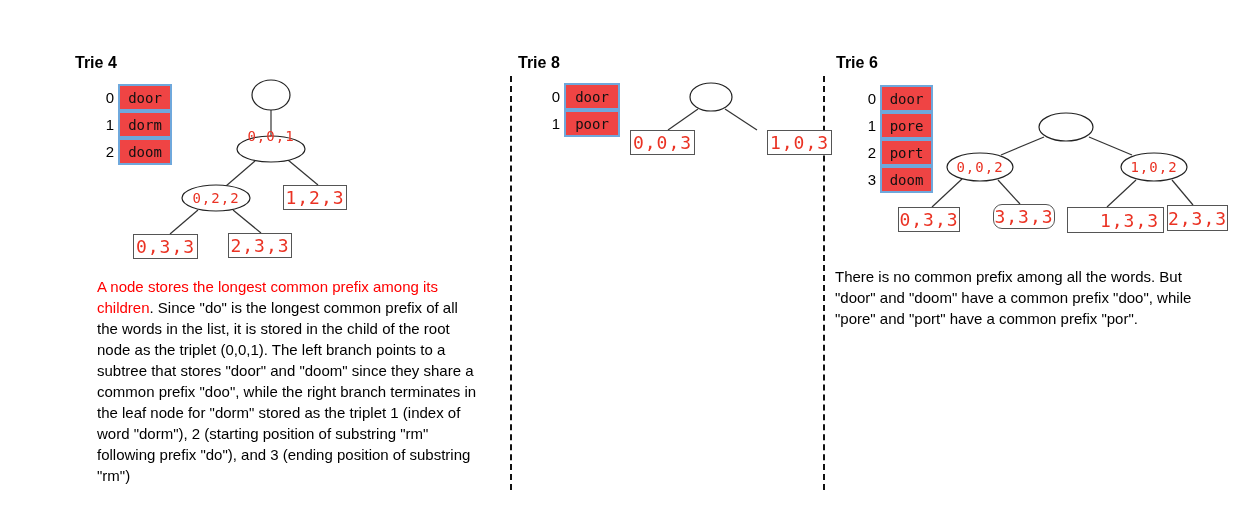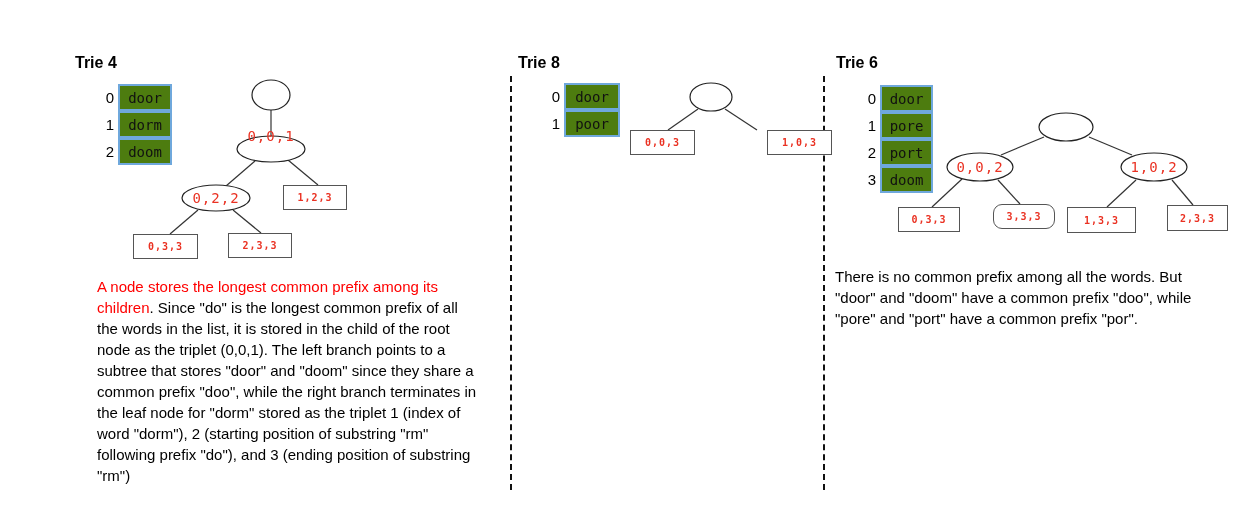--- a/index.html
+++ b/index.html
@@ -7,31 +7,31 @@
     position:relative;width:1260px;height:515px;background:#ffffff;
     font-family:"Liberation Sans",sans-serif;color:#000;overflow:hidden;
   }
   .title{position:absolute;font-size:16px;font-weight:bold;color:#000;margin-top:12px;}
   .divider{position:absolute;top:76px;height:414px;width:0;border-left:2px dashed #111;}
   svg.edges{position:absolute;left:0;top:0;z-index:1;}
   .wrow{position:absolute;display:flex;align-items:center;height:27px;z-index:2;}
   .widx{display:inline-block;width:18px;text-align:right;font-size:15px;color:#000;}
   .wbox{
     margin-left:4px;height:23px;border:2px solid var(--list-blue,#6fa8dc);
-    background:#4d7c0f;display:flex;align-items:center;justify-content:center;
+    background:#ef4444;display:flex;align-items:center;justify-content:center;
     font-family:"DejaVu Sans Mono",monospace;font-size:14px;color:#111;
   }
   .wbox.w4{width:50px;}
   .wbox.w5{width:52px;}
   .wbox.w6{width:49px;}
   .rnode{
     position:absolute;background:#fff;border:1px solid #555;z-index:2;
     display:flex;align-items:center;justify-content:center;
-    font-family:"DejaVu Sans Mono",monospace;font-size:10px;
-    color:var(--triplet-red,#ea3223);letter-spacing:1px;font-weight:bold;
+    font-family:"DejaVu Sans Mono",monospace;font-size:18px;
+    color:var(--triplet-red,#ea3223);letter-spacing:1px;
   }
   .elabel{
     position:absolute;z-index:2;text-align:center;
     font-family:"DejaVu Sans Mono",monospace;font-size:14px;
     color:var(--triplet-red,#ea3223);letter-spacing:1px;
   }
   .caption{position:absolute;font-size:15px;line-height:21px;color:#000;z-index:2;}
   .caption .red{color:var(--caption-red,#ff0000);}
 </style>
 </head>
@@ -125,18 +125,18 @@
   </div>
   <div class="wrow" style="left:858px;top:166px;">
     <span class="widx">3</span>
     <div class="wbox w6">doom</div>
   </div>
 
   <div class="elabel" style="left:940px;top:159px;width:80px;">0,0,2</div>
   <div class="elabel" style="left:1114px;top:159px;width:80px;">1,0,2</div>
   <div class="rnode" style="left:898px;top:207px;width:60px;height:23px;">0,3,3</div>
   <div class="rnode" style="left:993px;top:204px;width:60px;height:23px;border-radius:9px;">3,3,3</div>
-  <div class="rnode" style="left:1067px;top:207px;width:67px;height:24px;">1,3,3</div>
+  <div class="rnode" style="left:1067px;top:207px;width:67px;height:24px;padding-left:28px;">1,3,3</div>
   <div class="rnode" style="left:1167px;top:205px;width:59px;height:24px;">2,3,3</div>
 
   <div class="caption" style="left:835px;top:266px;width:390px;">There is no common prefix among all the words. But "door" and "doom" have a common prefix "doo", while "pore" and "port" have a common prefix "por".</div>
 
 </div>
 
 </body></html>

